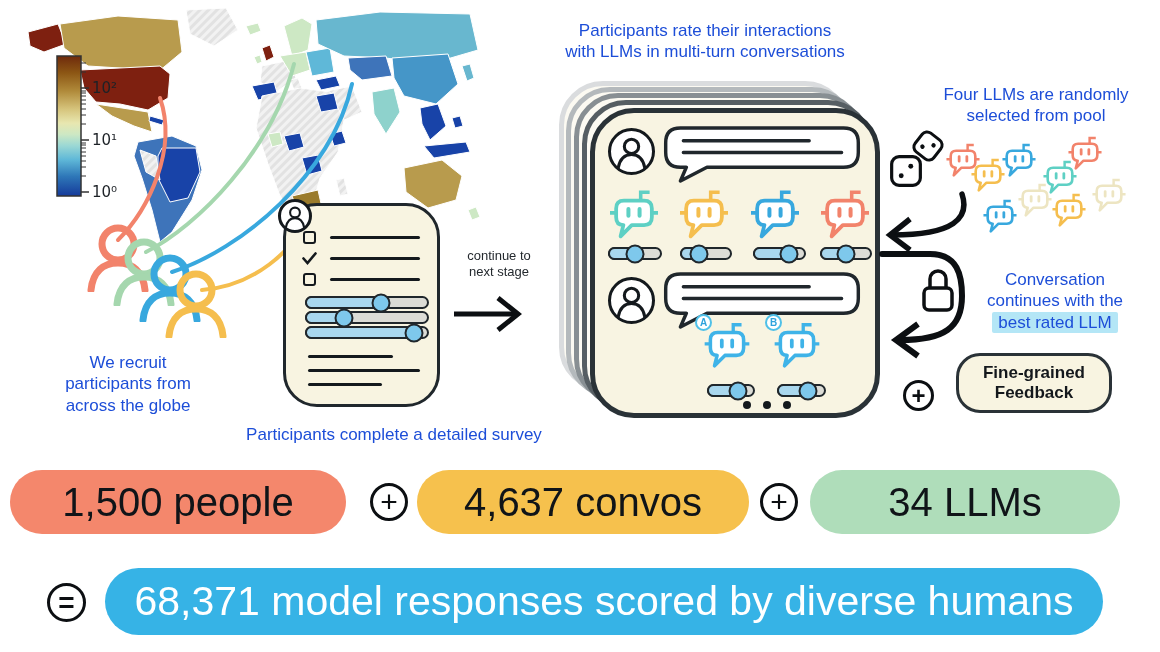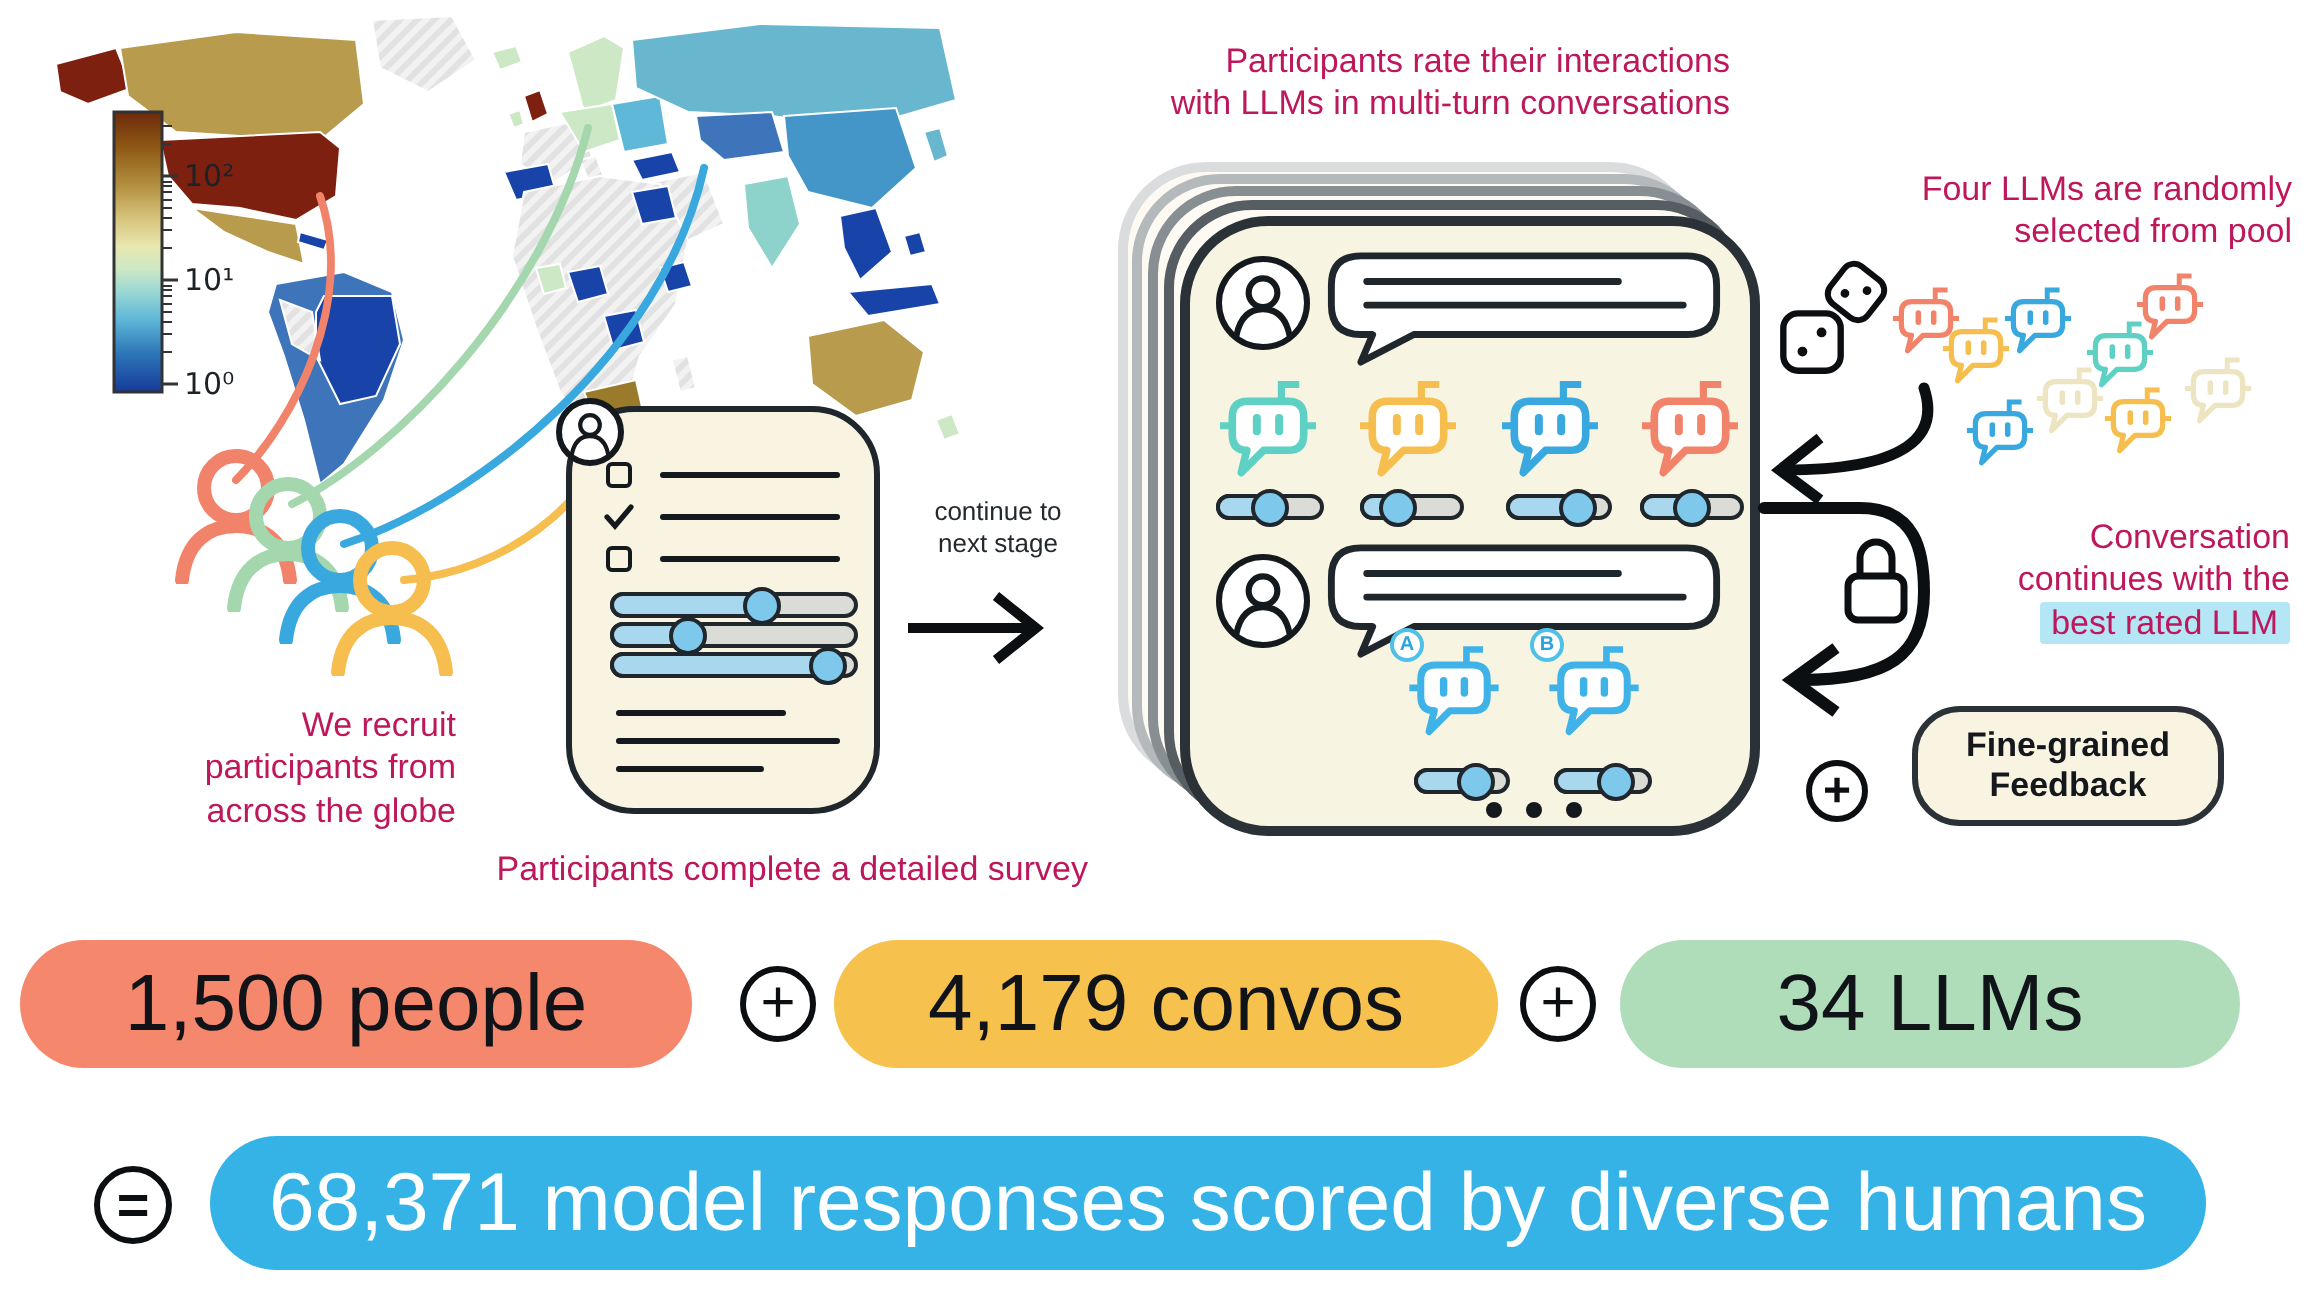--- a/index.html
+++ b/index.html
@@ -1,20 +1,20 @@
 <!DOCTYPE html>
 <html><head>
 <meta charset="utf-8">
 <style>
   html,body{margin:0;padding:0;background:#fff;}
   #page{position:relative;width:1160px;height:652px;background:#fff;overflow:hidden;
         font-family:"Liberation Sans", sans-serif;color:#1d2227;}
   .abs{position:absolute;}
   .preline{white-space:pre-line;}
-  .caption{font-size:17px;line-height:1.25;text-align:right;color:#be185d;}
+  .caption{font-size:17px;line-height:1.25;text-align:center;color:#1d4ed8;}
   .small-label{font-size:13px;line-height:1.25;text-align:center;color:#24292e;}
 
   
   .conv-card{position:absolute;width:290px;height:310px;border-radius:44px;box-sizing:border-box;}
   .ghost{background:#FCFAF2;border:5px solid;}
   .main-card{left:590px;top:108px;background:#F8F4E2;border:5px solid #2A3237;}
 
   
   .avatar{position:absolute;border-radius:50%;background:#fff;border:3px solid #14191d;box-sizing:border-box;}
   .avatar svg{width:100%;height:100%;display:block;}
@@ -405,32 +405,32 @@
 
   <svg class="abs" style="left:878px;top:248px" width="90" height="115" viewBox="0 0 90 115">
     <path d="M4,6 H52 C80,6 84,28 84,48 C84,80 66,92 22,92" fill="none" stroke="#0c0f12" stroke-width="6" stroke-linecap="round"></path>
     <path d="M40,76 L18,92 L40,108" fill="none" stroke="#0c0f12" stroke-width="6" stroke-linejoin="miter"></path>
   </svg>
   <svg class="abs" style="left:918px;top:264px" width="40" height="50" viewBox="0 0 40 50">
     <path d="M12,24 V15 a8,8 0 0 1 16,0 V24" fill="none" stroke="#0c0f12" stroke-width="3.5"></path>
     <rect x="6" y="24" width="28" height="22" rx="5" fill="#fff" stroke="#0c0f12" stroke-width="3.5"></rect>
   </svg>
 
-  <div class="abs caption" style="left:965px;top:258px;width:180px;">
+  <div class="abs caption" style="left:965px;top:269px;width:180px;">
     <span>Conversation</span><br>
     <span>continues with the</span><br>
     <span class="highlight" style="background-color: rgb(180, 230, 246);">best rated LLM</span>
   </div>
 
   <div class="op-circle" style="left:903px;top:380px;width:31px;height:31px;font-size:24px;font-weight:600;">+</div>
   <div class="feedback-box preline">Fine-grained
 Feedback</div>
 
   <div class="pill" style="left: 10px; width: 336px; background-color: rgb(244, 135, 108);">1,500 people</div>
   <div class="op-circle" style="left:370px;top:483px;width:38px;height:38px;font-size:30px;font-weight:500;">+</div>
-  <div class="pill" style="left: 417px; width: 332px; background-color: rgb(246, 193, 77);">4,179 convos</div>
+  <div class="pill" style="left: 417px; width: 332px; background-color: rgb(246, 193, 77);">4,637 convos</div>
   <div class="op-circle" style="left:760px;top:483px;width:38px;height:38px;font-size:30px;font-weight:500;">+</div>
   <div class="pill" style="left: 810px; width: 310px; background-color: rgb(175, 221, 186);">34 LLMs</div>
 
   <div class="op-circle" style="left:47px;top:583px;width:39px;height:39px;font-size:28px;font-weight:700;">=</div>
   <div class="result-pill" style="background-color: rgb(54, 179, 230);">68,371 model responses scored by diverse humans</div>
 
 </div>
 
 </body></html>

